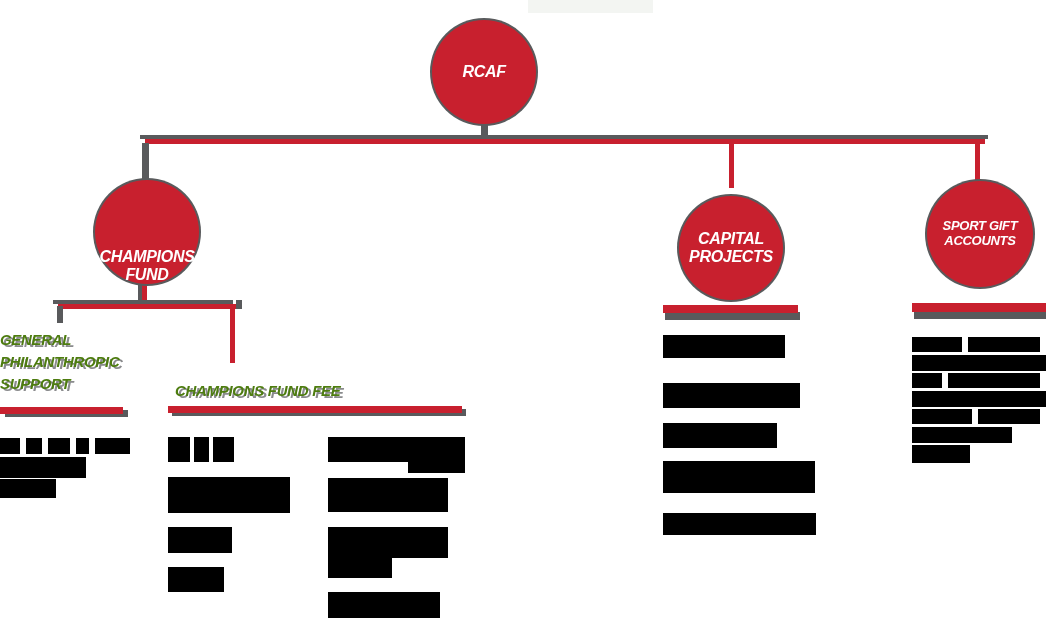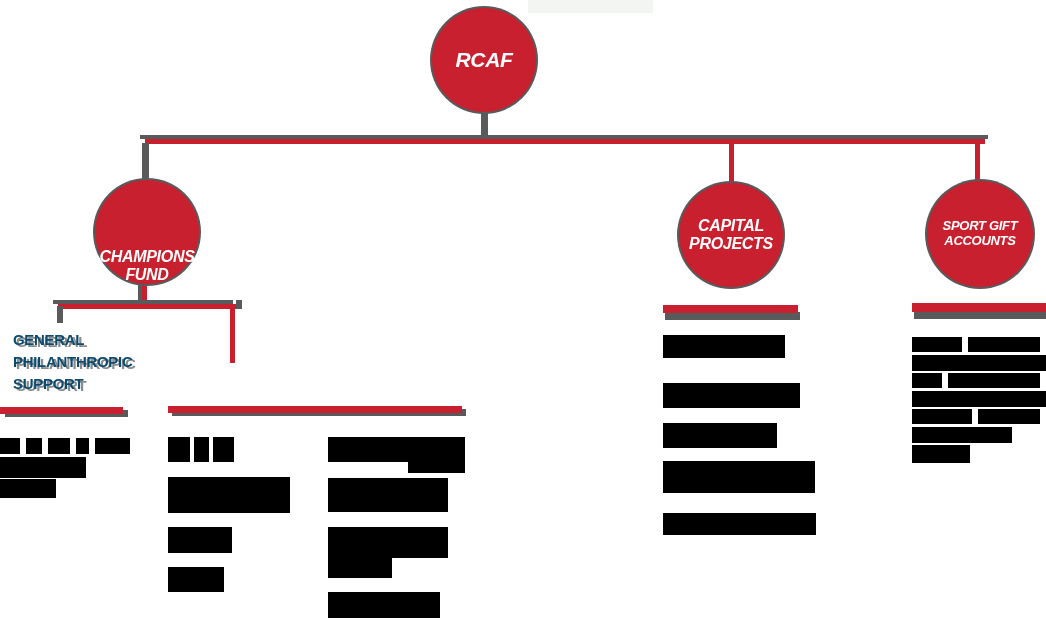--- a/index.html
+++ b/index.html
@@ -25,30 +25,29 @@
   #conn-general-drop     {left:57px;top:306px;width:6px;height:17px;}
   #conn-fee-drop         {left:230px;top:308px;width:5px;height:55px;}
   
   .circle{
     position:absolute;border-radius:50%;background:#c8202e;
     box-shadow:0 0 0 2px #595a5c;
     display:flex;align-items:center;justify-content:center;text-align:center;
     color:#ffffff;font-weight:700;font-style:italic;letter-spacing:-0.3px;
     white-space:pre-line;line-height:1.12;
   }
-  #node-rcaf      {left:432px;top:8px;  width:104px;height:104px;font-size:21px;}
+  #node-rcaf      {left:432px;top:20px;  width:104px;height:104px;font-size:16px;}
   #node-champions {left:95px; top:180px;width:104px;height:104px;font-size:16px;align-items:flex-end;}
-  #node-capital   {left:679px;top:183px;width:104px;height:104px;font-size:16px;}
+  #node-capital   {left:679px;top:196px;width:104px;height:104px;font-size:16px;}
   #node-sport     {left:927px;top:181px;width:106px;height:106px;font-size:13px;}
   
   .red-heading{
-    position:absolute;color:#0c4a6e;font-weight:700;
+    position:absolute;color:#4d7c0f;font-weight:700;font-style:italic;
     text-transform:uppercase;white-space:pre-line;letter-spacing:-0.3px;
     text-shadow:3px 2px 0 #8a8b8d;
-    padding-left:13px;
   }
   #heading-general{left:0;top:329px;width:140px;font-size:15px;line-height:22px;}
   #heading-fee    {left:175px;top:382px;font-size:15px;line-height:18px;}
   
   .red-bar{position:absolute;background:#c8202e;}
   #bar-general{left:0;    top:407px;width:123px;height:7px;box-shadow:5px 3px 0 #595a5c;}
   #bar-fee    {left:168px;top:406px;width:294px;height:7px;box-shadow:4px 3px 0 #595a5c;}
   #bar-capital{left:663px;top:305px;width:135px;height:8px;box-shadow:2px 7px 0 #595a5c;}
   #bar-sport  {left:912px;top:303px;width:134px;height:9px;box-shadow:2px 7px 0 #595a5c;}
   
@@ -90,20 +89,21 @@
 PROJECTS</span>
   </div>
   <div class="circle" id="node-sport">
     <span>SPORT GIFT
 ACCOUNTS</span>
   </div>
 
   <div class="red-heading" id="heading-general">GENERAL
 PHILANTHROPIC
 SUPPORT</div>
+  <div class="red-heading" id="heading-fee">CHAMPIONS FUND FEE</div>
 
   <div class="red-bar" id="bar-general"></div>
   <div class="red-bar" id="bar-fee"></div>
   <div class="red-bar" id="bar-capital"></div>
   <div class="red-bar" id="bar-sport"></div>
 
   <div id="blob-layer">
       <div class="blob-block">
         <div class="blob" style="left: 0px; top: 438px; width: 20px; height: 16px;"></div>
         <div class="blob" style="left: 26px; top: 438px; width: 16px; height: 16px;"></div>

